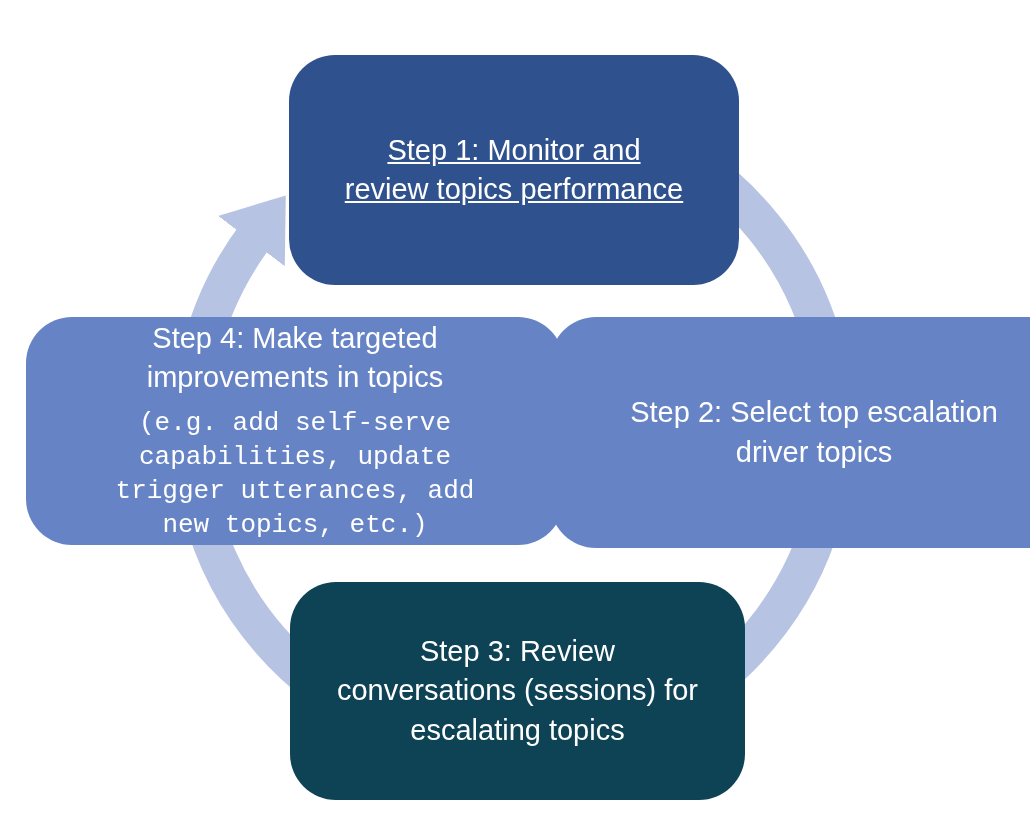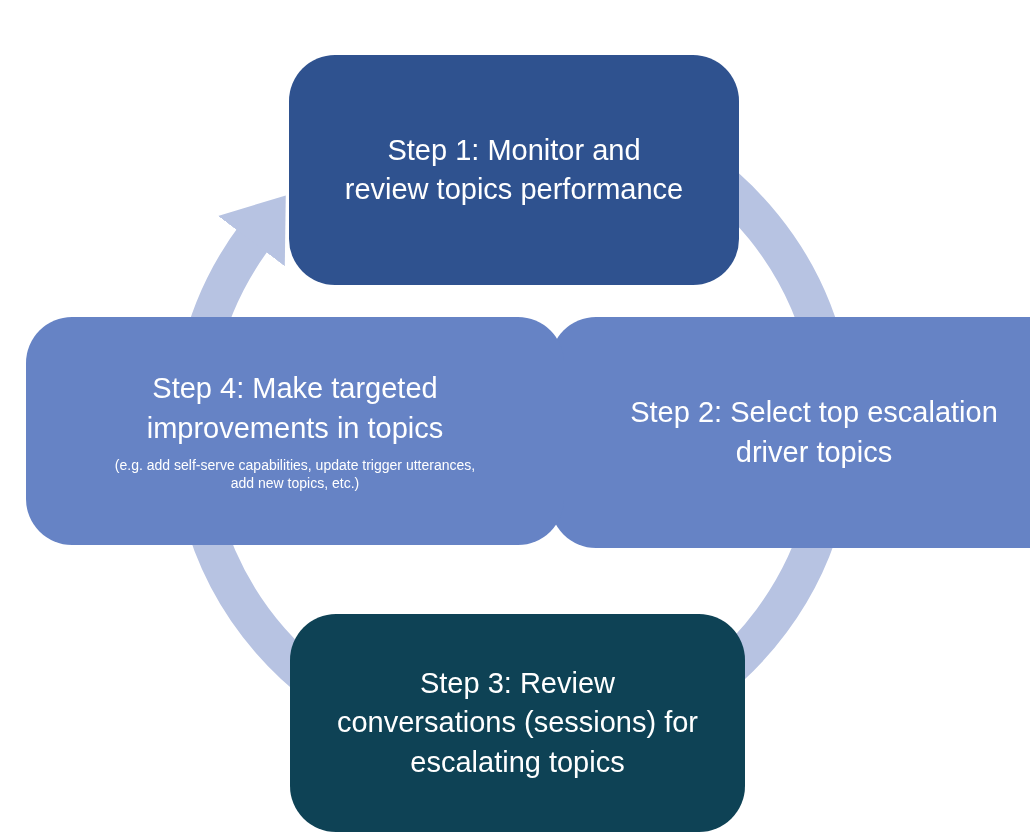--- a/index.html
+++ b/index.html
@@ -27,30 +27,31 @@
     justify-content: center;
     text-align: center;
     color: #ffffff;
   }
   .step .label {
     font-size: 29px;
     line-height: 1.35;
     font-weight: 400;
   }
   .step .sublabel {
-    font-size: 14px;
+    font-size: 26px;
     line-height: 1.32;
     margin-top: 8px;
     font-weight: 400;
+    font-family: Liberation Mono, monospace;
   }
   .step1 { left: 289px; top: 55px;  width: 450px; height: 230px; }
   .step2 { left: 550px; top: 317px; width: 528px; height: 231px; }
-  .step3 { left: 290px; top: 614px; width: 455px; height: 218px; }
+  .step3 { left: 290px; top: 582px; width: 455px; height: 218px; }
   .step4 { left: 26px;  top: 317px; width: 538px; height: 228px; }
-  .step1 .label { max-width: 340px; }
+  .step1 .label { max-width: 340px; text-decoration: underline; }
   .step2 .label { max-width: 390px; }
   .step3 .label { max-width: 380px; }
   .step4 .label { max-width: 420px; }
   .step4 .sublabel { max-width: 385px; }
 </style>
 </head>
 <body>
 
 <div class="canvas">
 

